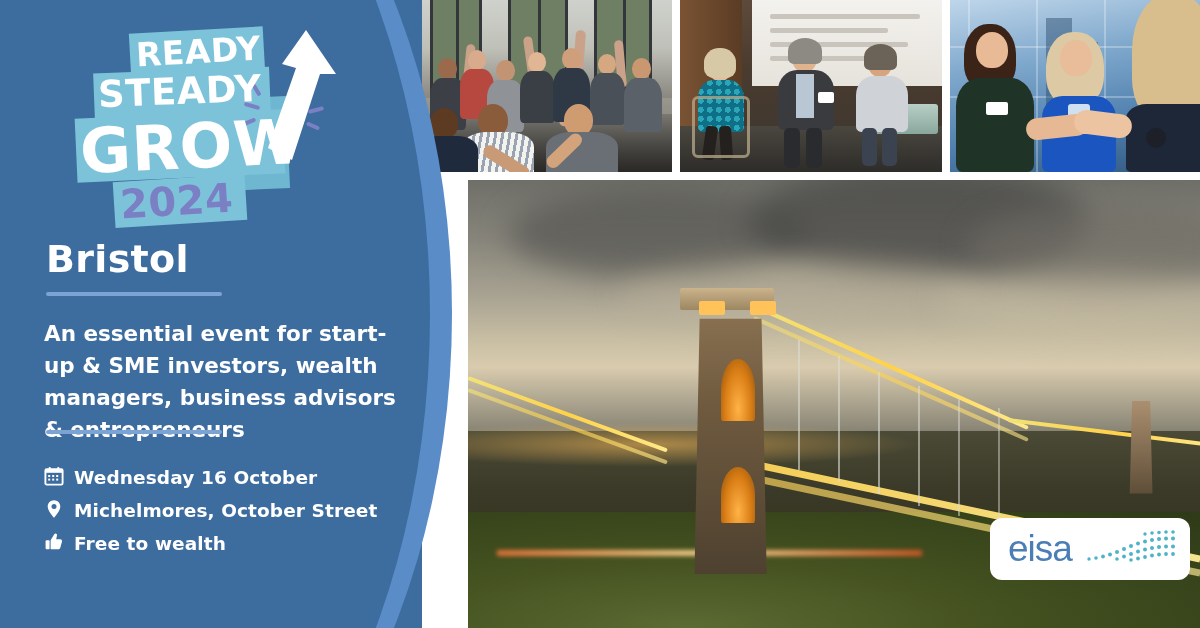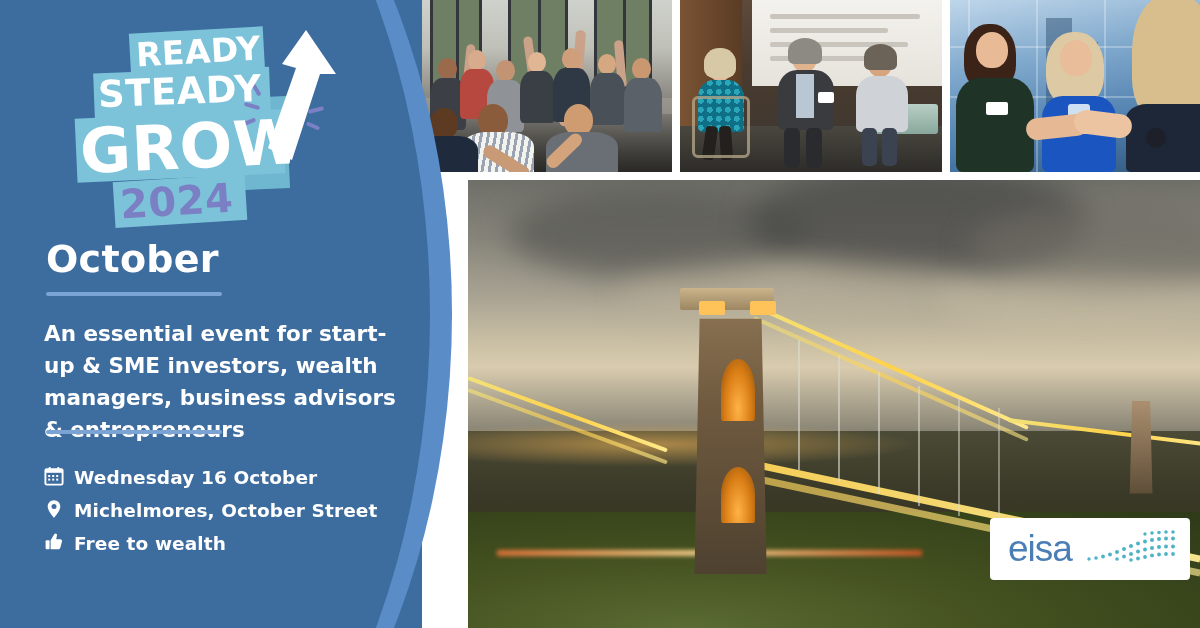--- a/index.html
+++ b/index.html
@@ -121,21 +121,21 @@
              font-family:"DejaVu Sans", sans-serif; }
   .details { position:absolute; left:44px; top:455px; width:380px; }
   .drow { display:flex; align-items:flex-end; height:33px; }
   .dicon { width:30px; height:24px; display:flex; align-items:center; justify-content:flex-start;
            color:#ffffff; flex:0 0 30px; }
   .dtxt { color:#ffffff; font-size:18.5px; font-weight:bold; letter-spacing:.1px;
           font-family:"DejaVu Sans", sans-serif; }
 
   
   .eisa { position:absolute; left:990px; top:518px; width:200px; height:62px;
-          background:#ffffff; border-radius:4px; display:flex; align-items:center; }
+          background:#ffffff; border-radius:12px; display:flex; align-items:center; }
   .eisa-word { color:#4a7eb5; font-size:37px; font-weight:normal; letter-spacing:-1px;
                margin-left:18px; font-family:"Liberation Sans", sans-serif; }
   .eisa-dots { position:absolute; left:96px; top:10px; }
 </style>
 </head>
 <body>
 
 <div class="banner">
 
   <div class="photos">
@@ -308,21 +308,21 @@
     <svg class="arrow-svg" width="110" height="140" viewBox="0 0 110 140">
       <polygon points="68,2 98,46 82,46 54,132 30,120 58,40 44,36" fill="#ffffff"></polygon>
     </svg>
 
     <span class="tagtxt t-ready">READY</span>
     <span class="tagtxt t-steady">STEADY</span>
     <span class="tagtxt t-grow">GROW</span>
     <span class="tagtxt t-2024">2024</span>
   </div>
 
-  <div class="city">October</div>
+  <div class="city">Bristol</div>
   <div class="rule rule-1"></div>
   <div class="tagline">An essential event for start-up &amp; SME investors, wealth managers, business advisors &amp; entrepreneurs</div>
   <div class="rule rule-2"></div>
 
   <div class="details">
 
     <div class="drow">
       <span class="dicon">
         <svg width="20" height="20" viewBox="0 0 20 20">
           <rect x="1.4" y="3.2" width="17.2" height="15.4" rx="1.4" fill="none" stroke="#fff" stroke-width="1.9"></rect>

